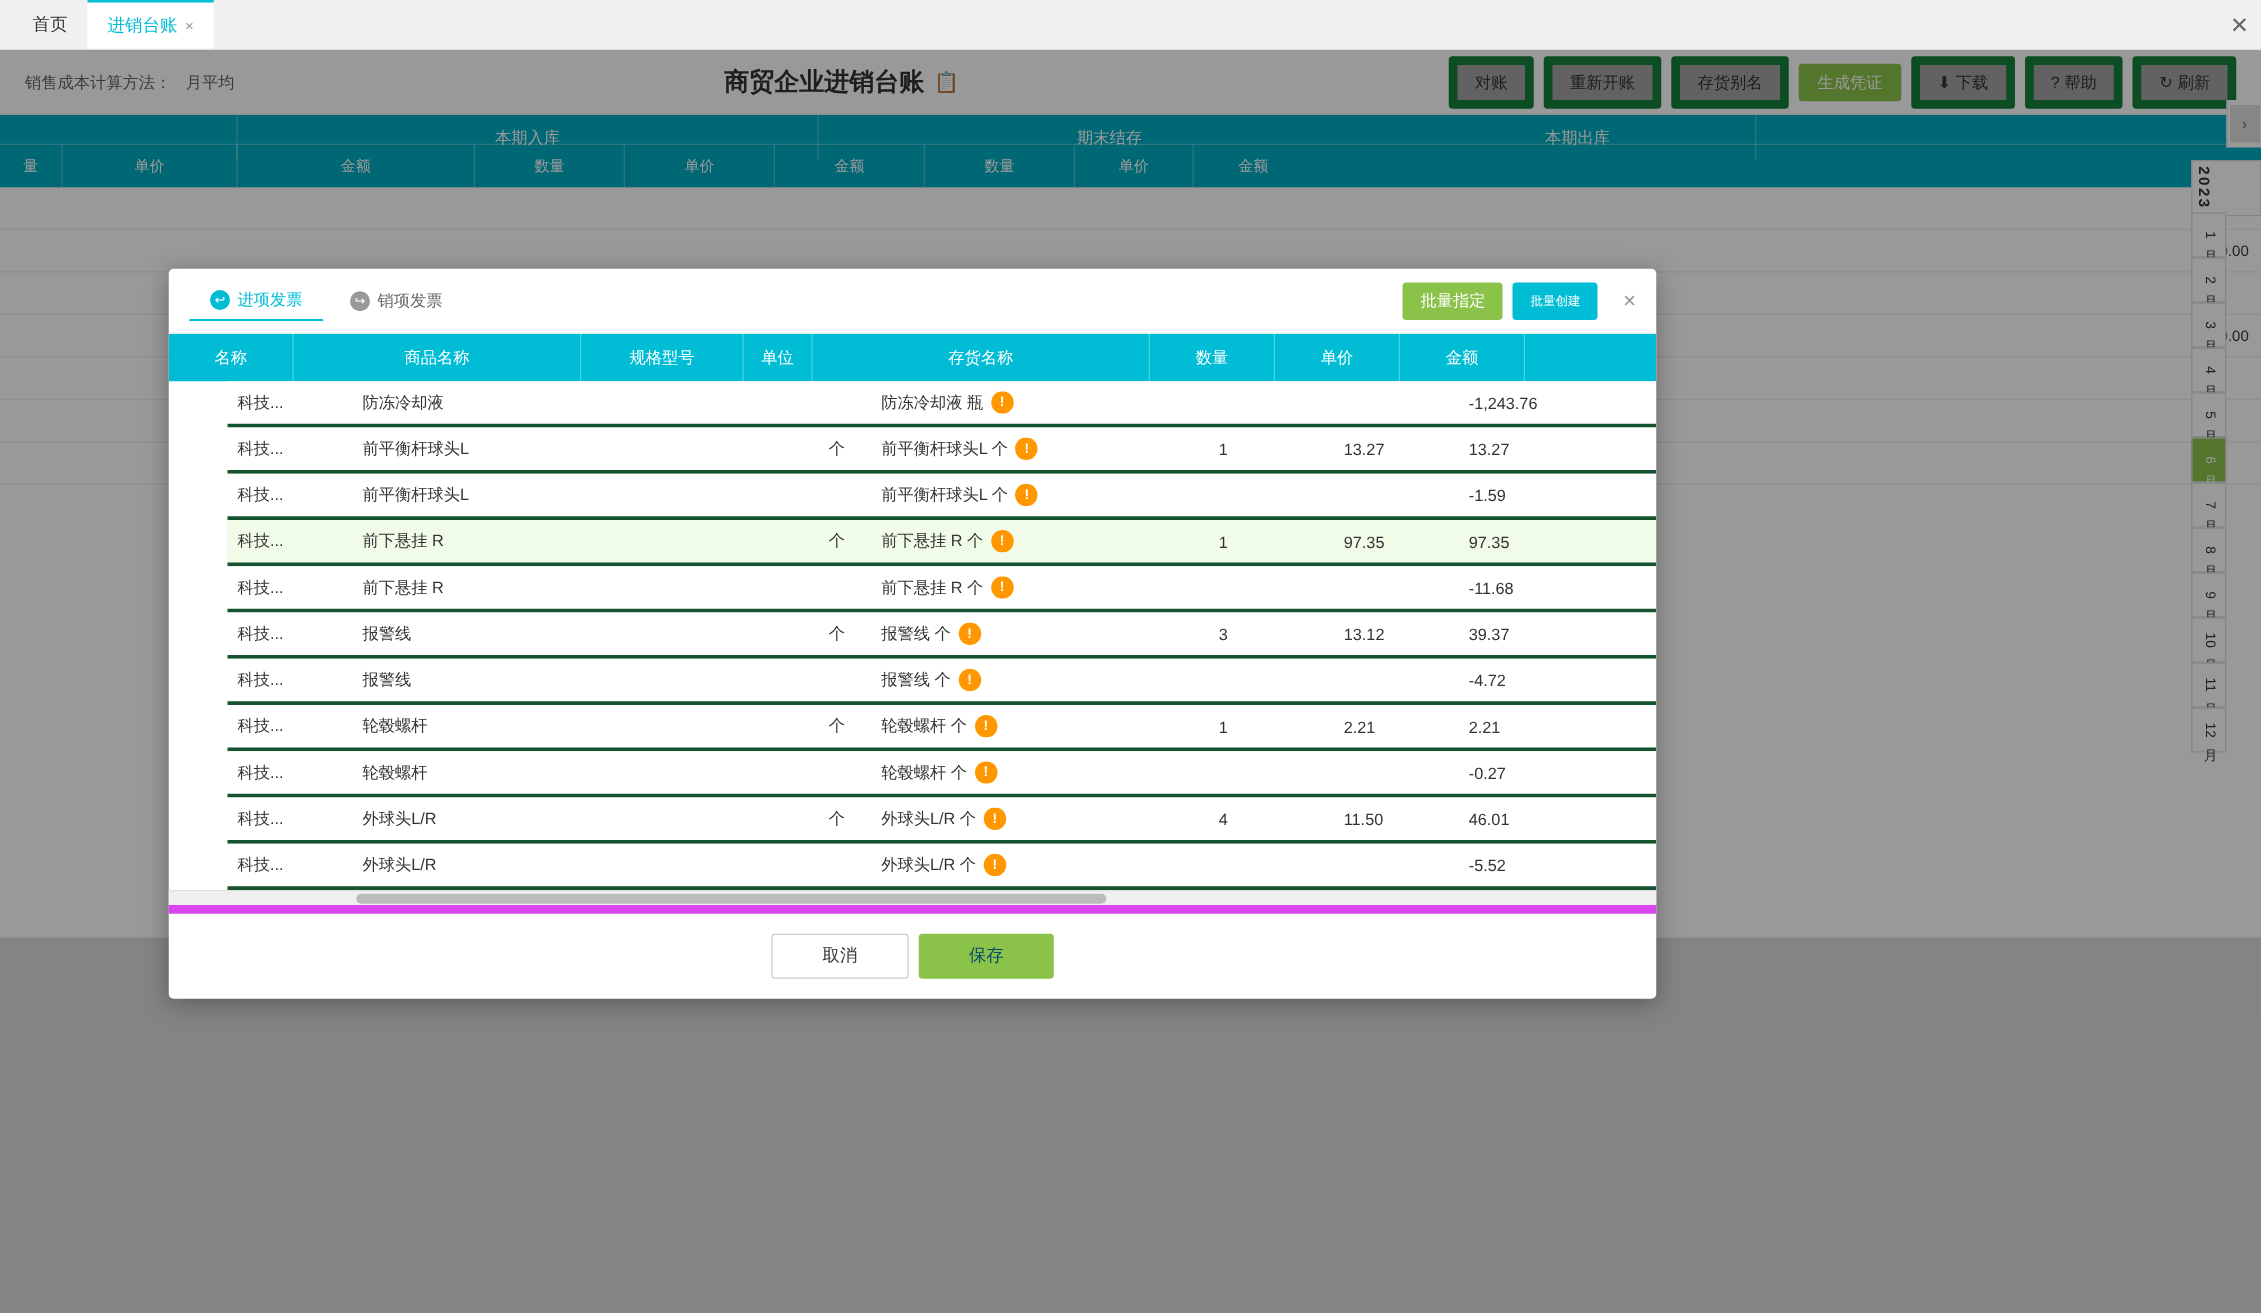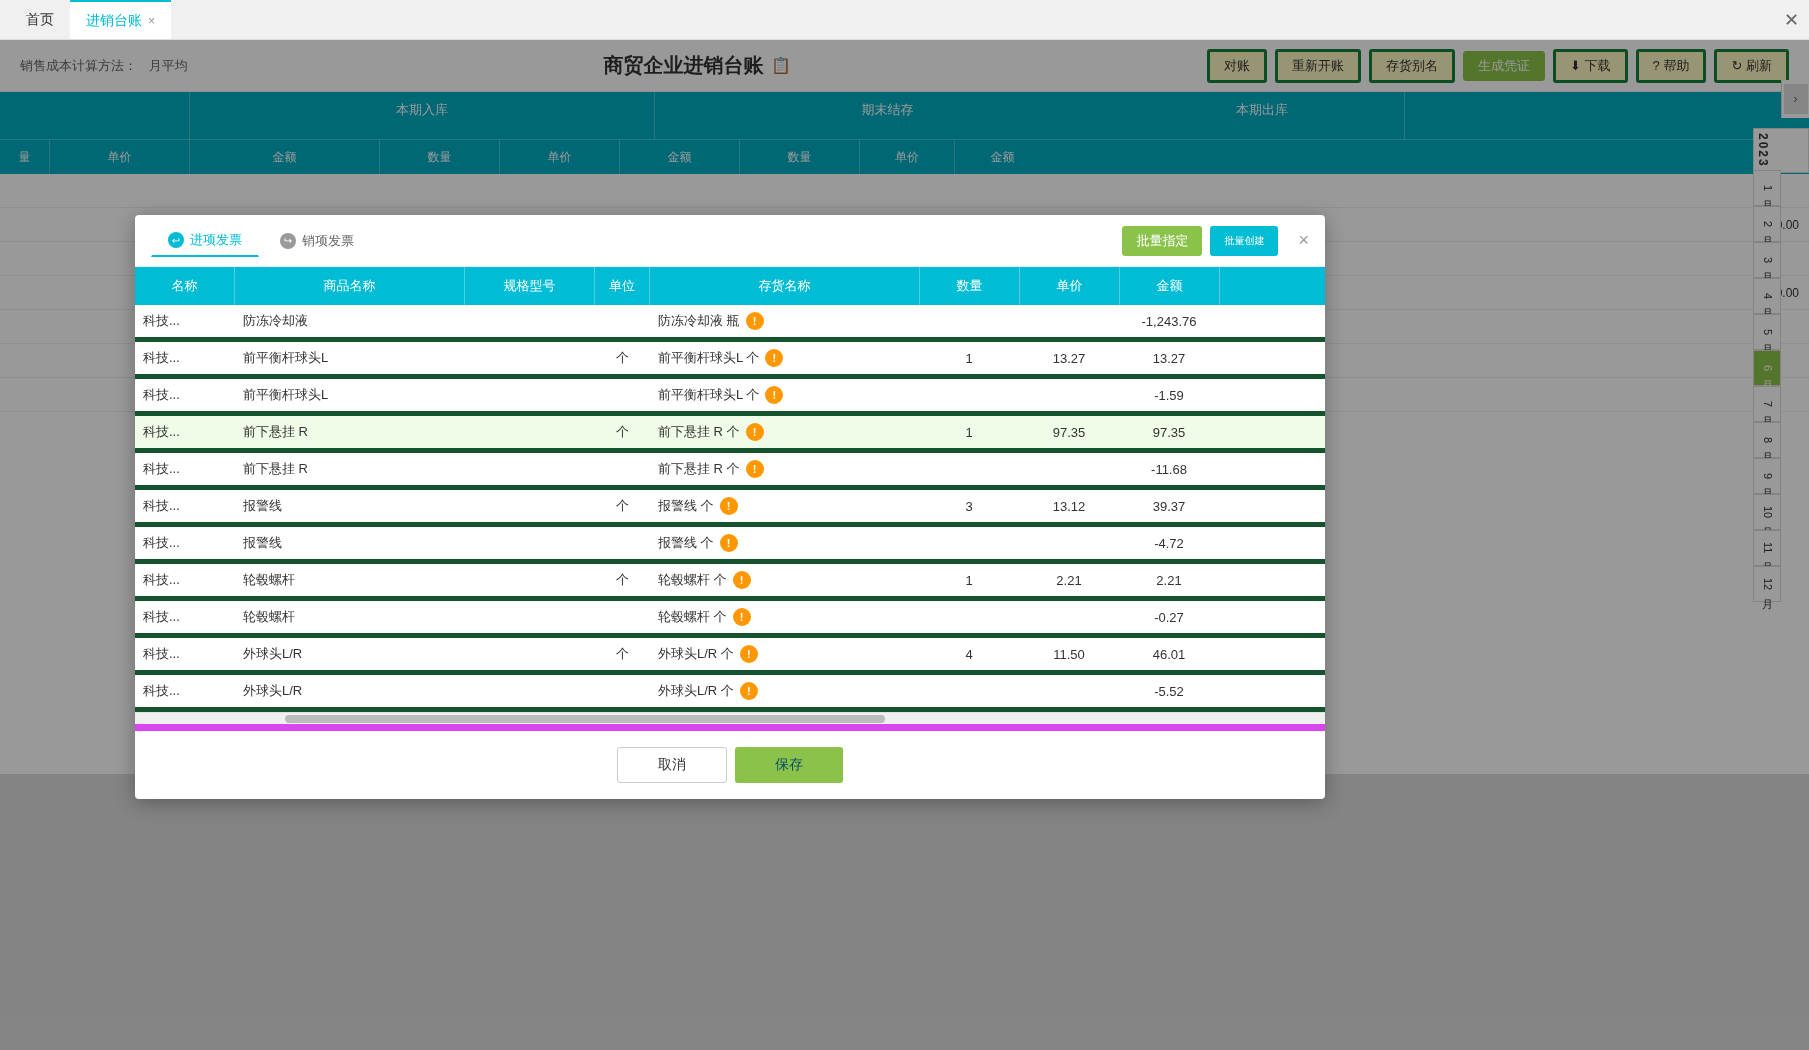--- a/index.html
+++ b/index.html
@@ -88,22 +88,22 @@
       cursor: pointer;
       font-size: 13px;
       color: #333;
     }
     .btn-green {
       background: #8bc34a;
       color: #fff;
       border-color: #8bc34a;
     }
     .btn-outline {
-      border: 3px solid #15803d;
-      background: #fef9c3;
+      border: 7px solid #15803d;
+      background: #a3a3a3;
     }
 
     
     .overlay {
       position: absolute;
       top: 0; left: 0; right: 0; bottom: 0;
       background: rgba(0,0,0,0.4);
       z-index: 100;
     }
 
@@ -206,38 +206,39 @@
     .modal-table-header .th {
       border-right: 1px solid rgba(255,255,255,0.3);
     }
     .modal-table-body {
       overflow-y: auto;
       max-height: 410px;
     }
     .modal-table-row {
       display: grid;
       grid-template-columns: 100px 230px 130px 55px 270px 100px 100px 100px;
-      border-bottom: 5px solid #14532d;
+      border-bottom: 3px solid #14532d;
       height: 37px;
       align-items: center;
       font-size: 13px;
       background: #fff;
+      margin-left: 47px;
     }
     .modal-table-row.green-bg {
       background: #f0fbe8;
     }
     .td {
       padding: 0 8px;
       overflow: hidden;
       text-overflow: ellipsis;
       white-space: nowrap;
       color: #333;
     }
     .td-center { text-align: center; }
-    .td-right { text-align: center; padding-right: 10px; }
+    .td-right { text-align: left; padding-right: 10px; }
 
     .warning-icon {
       display: inline-flex;
       align-items: center;
       justify-content: center;
       width: 18px;
       height: 18px;
       background: #ff9800;
       border-radius: 50%;
       color: #fff;
@@ -406,21 +407,21 @@
         <span>?</span>
         <span>帮助</span>
       </button>
       <button class="btn btn-outline">
         <span>↻</span>
         <span>刷新</span>
       </button>
     </div>
   </div>
 
-  <div style="display:grid; grid-template-columns:190px 465px 465px 285px; background:#00acc1; color:#fff; text-align:center; height:48px; line-height:36px; border-bottom:1px solid rgba(255,255,255,0.3);">
+  <div style="display:grid; grid-template-columns:190px 465px 465px 285px; background:#00acc1; color:#fff; text-align:center; height:24px; line-height:36px; border-bottom:1px solid rgba(255,255,255,0.3);">
     <div style="border-right:1px solid rgba(255,255,255,0.3);"></div>
     <div style="border-right:1px solid rgba(255,255,255,0.3); font-size:13px;">本期入库</div>
     <div style="font-size:13px;">期末结存</div>
     <div style="border-right:1px solid rgba(255,255,255,0.3); font-size:13px;">本期出库</div>
   </div>
   <div style="display:grid; grid-template-columns:50px 140px 190px 120px 120px 120px 120px 95px 95px 95px; background:#00acc1; color:#fff; text-align:center; height:34px; line-height:34px;">
     <div style="border-right:1px solid rgba(255,255,255,0.3); font-size:12px;">量</div>
     <div style="border-right:1px solid rgba(255,255,255,0.3); font-size:12px;">单价</div>
     <div style="border-right:1px solid rgba(255,255,255,0.3); font-size:12px;">金额</div>
     <div style="border-right:1px solid rgba(255,255,255,0.3); font-size:12px;">数量</div>

